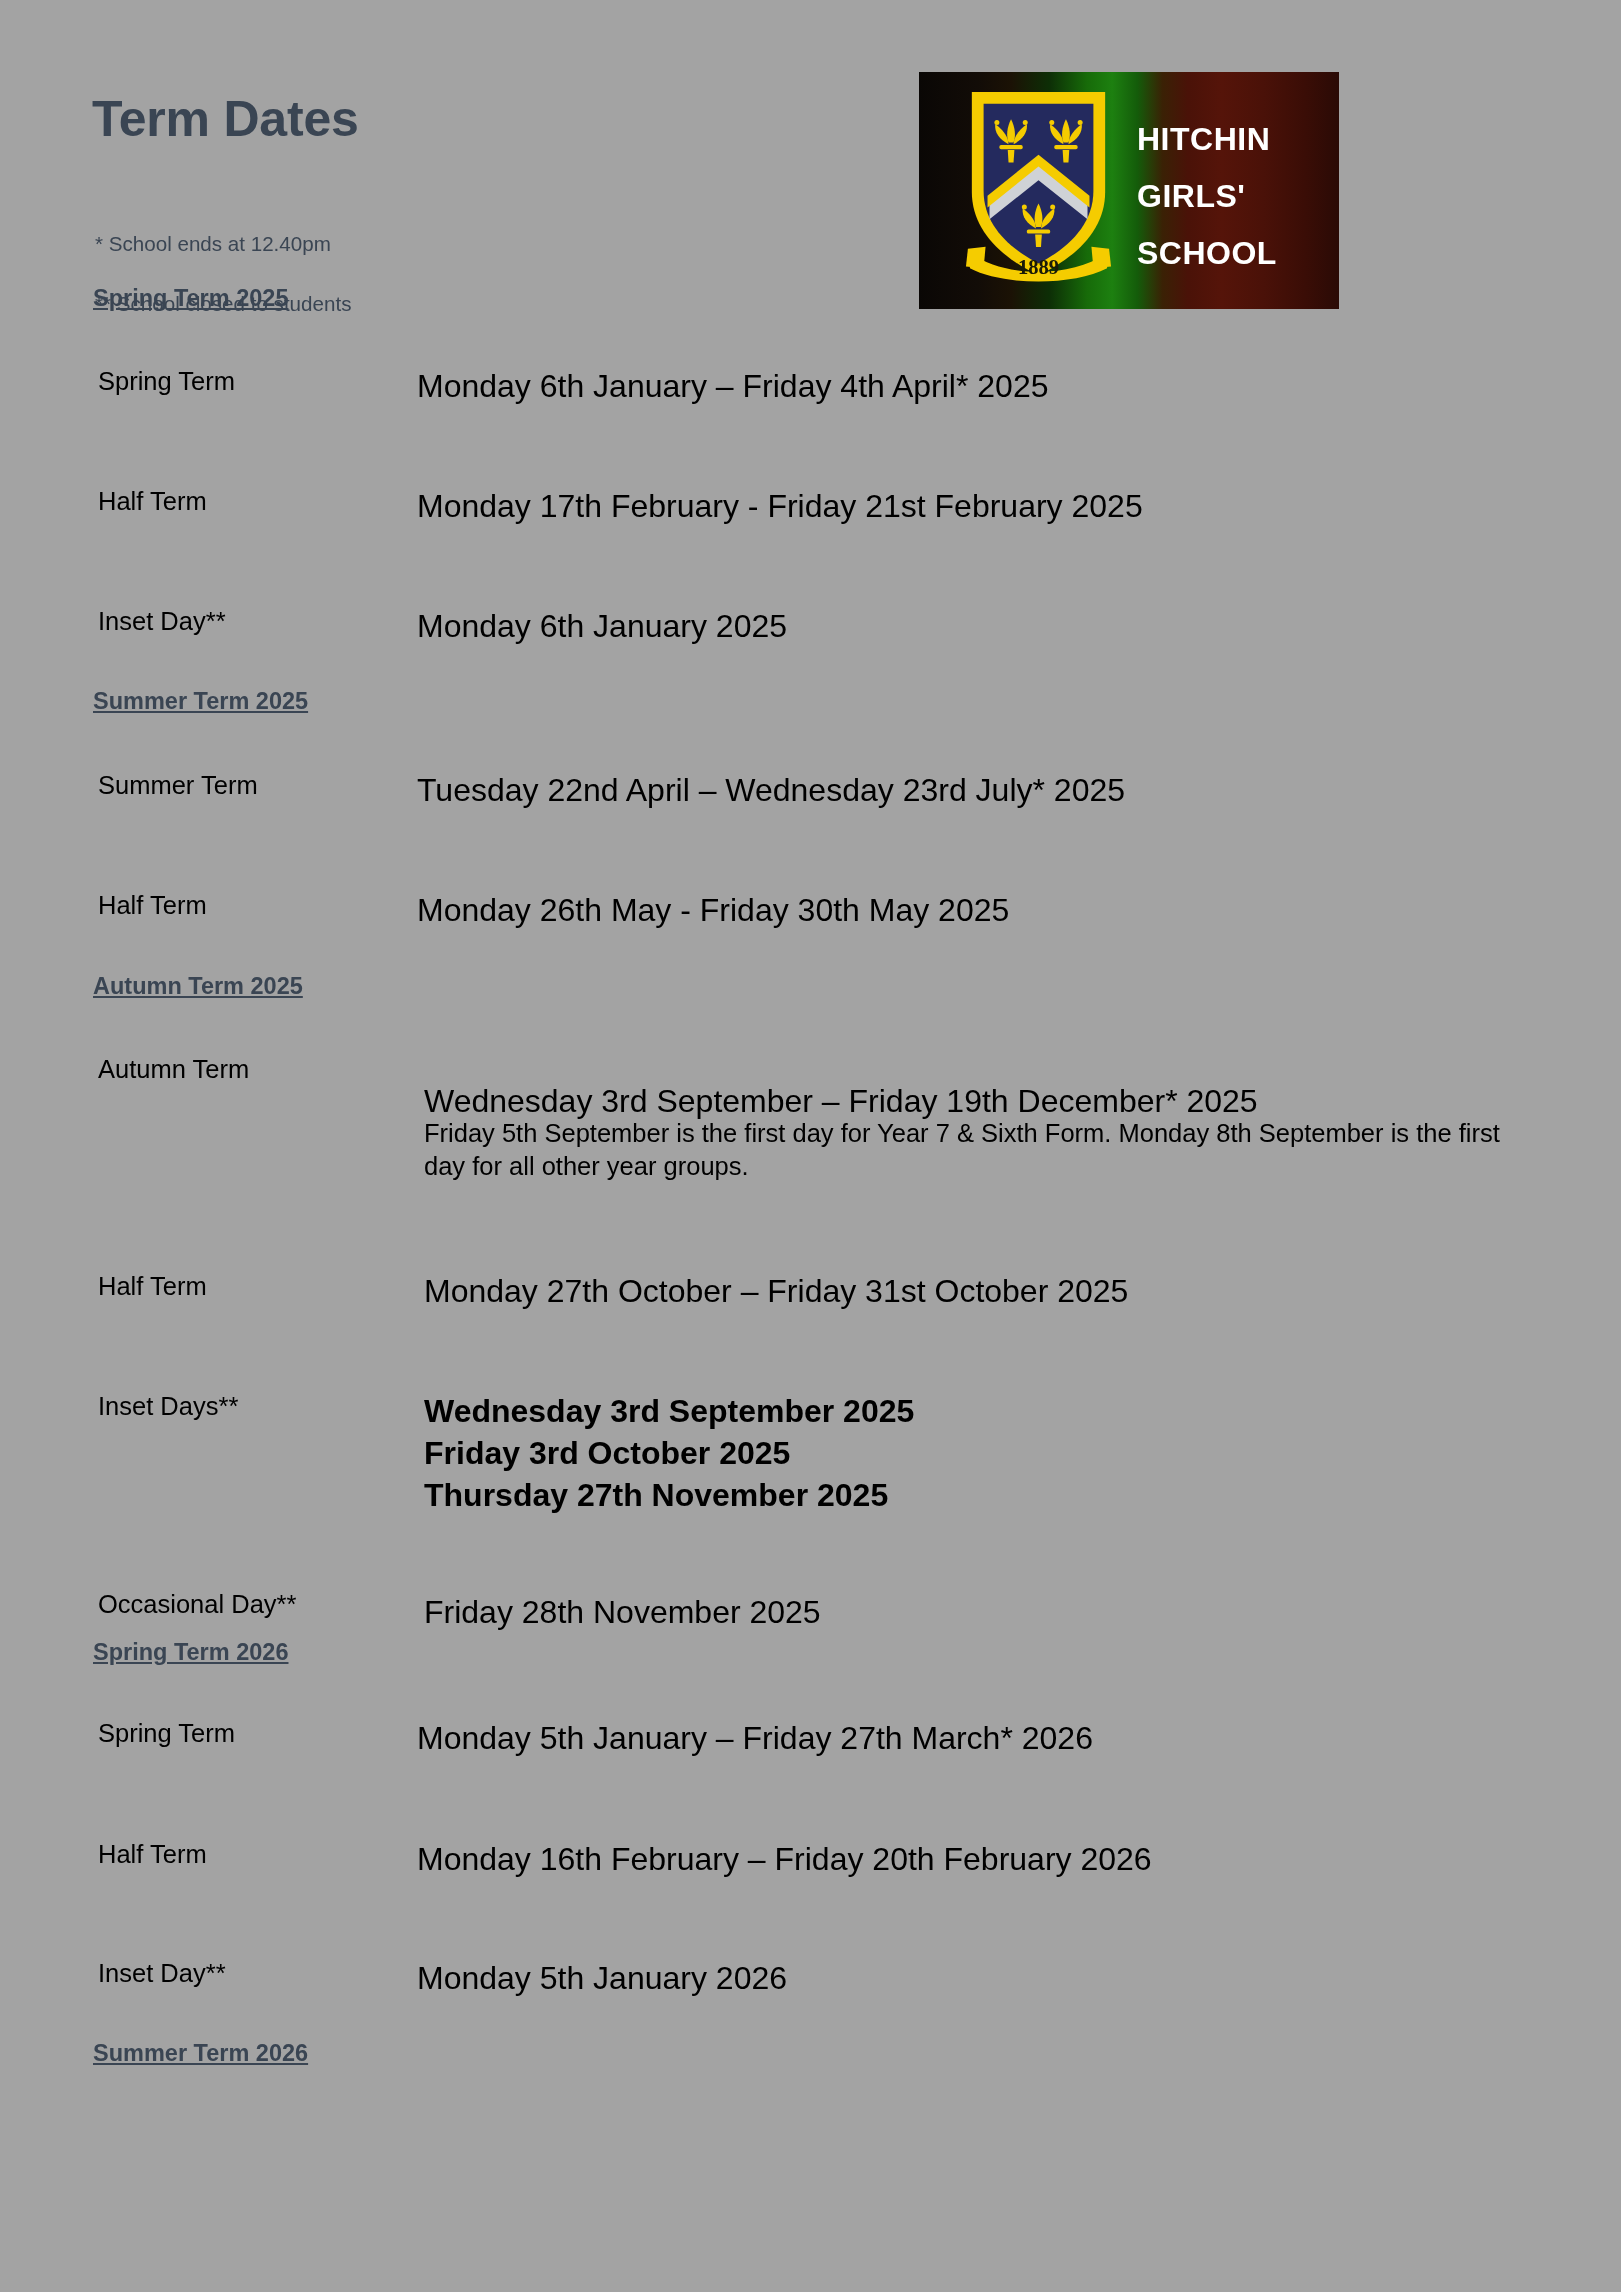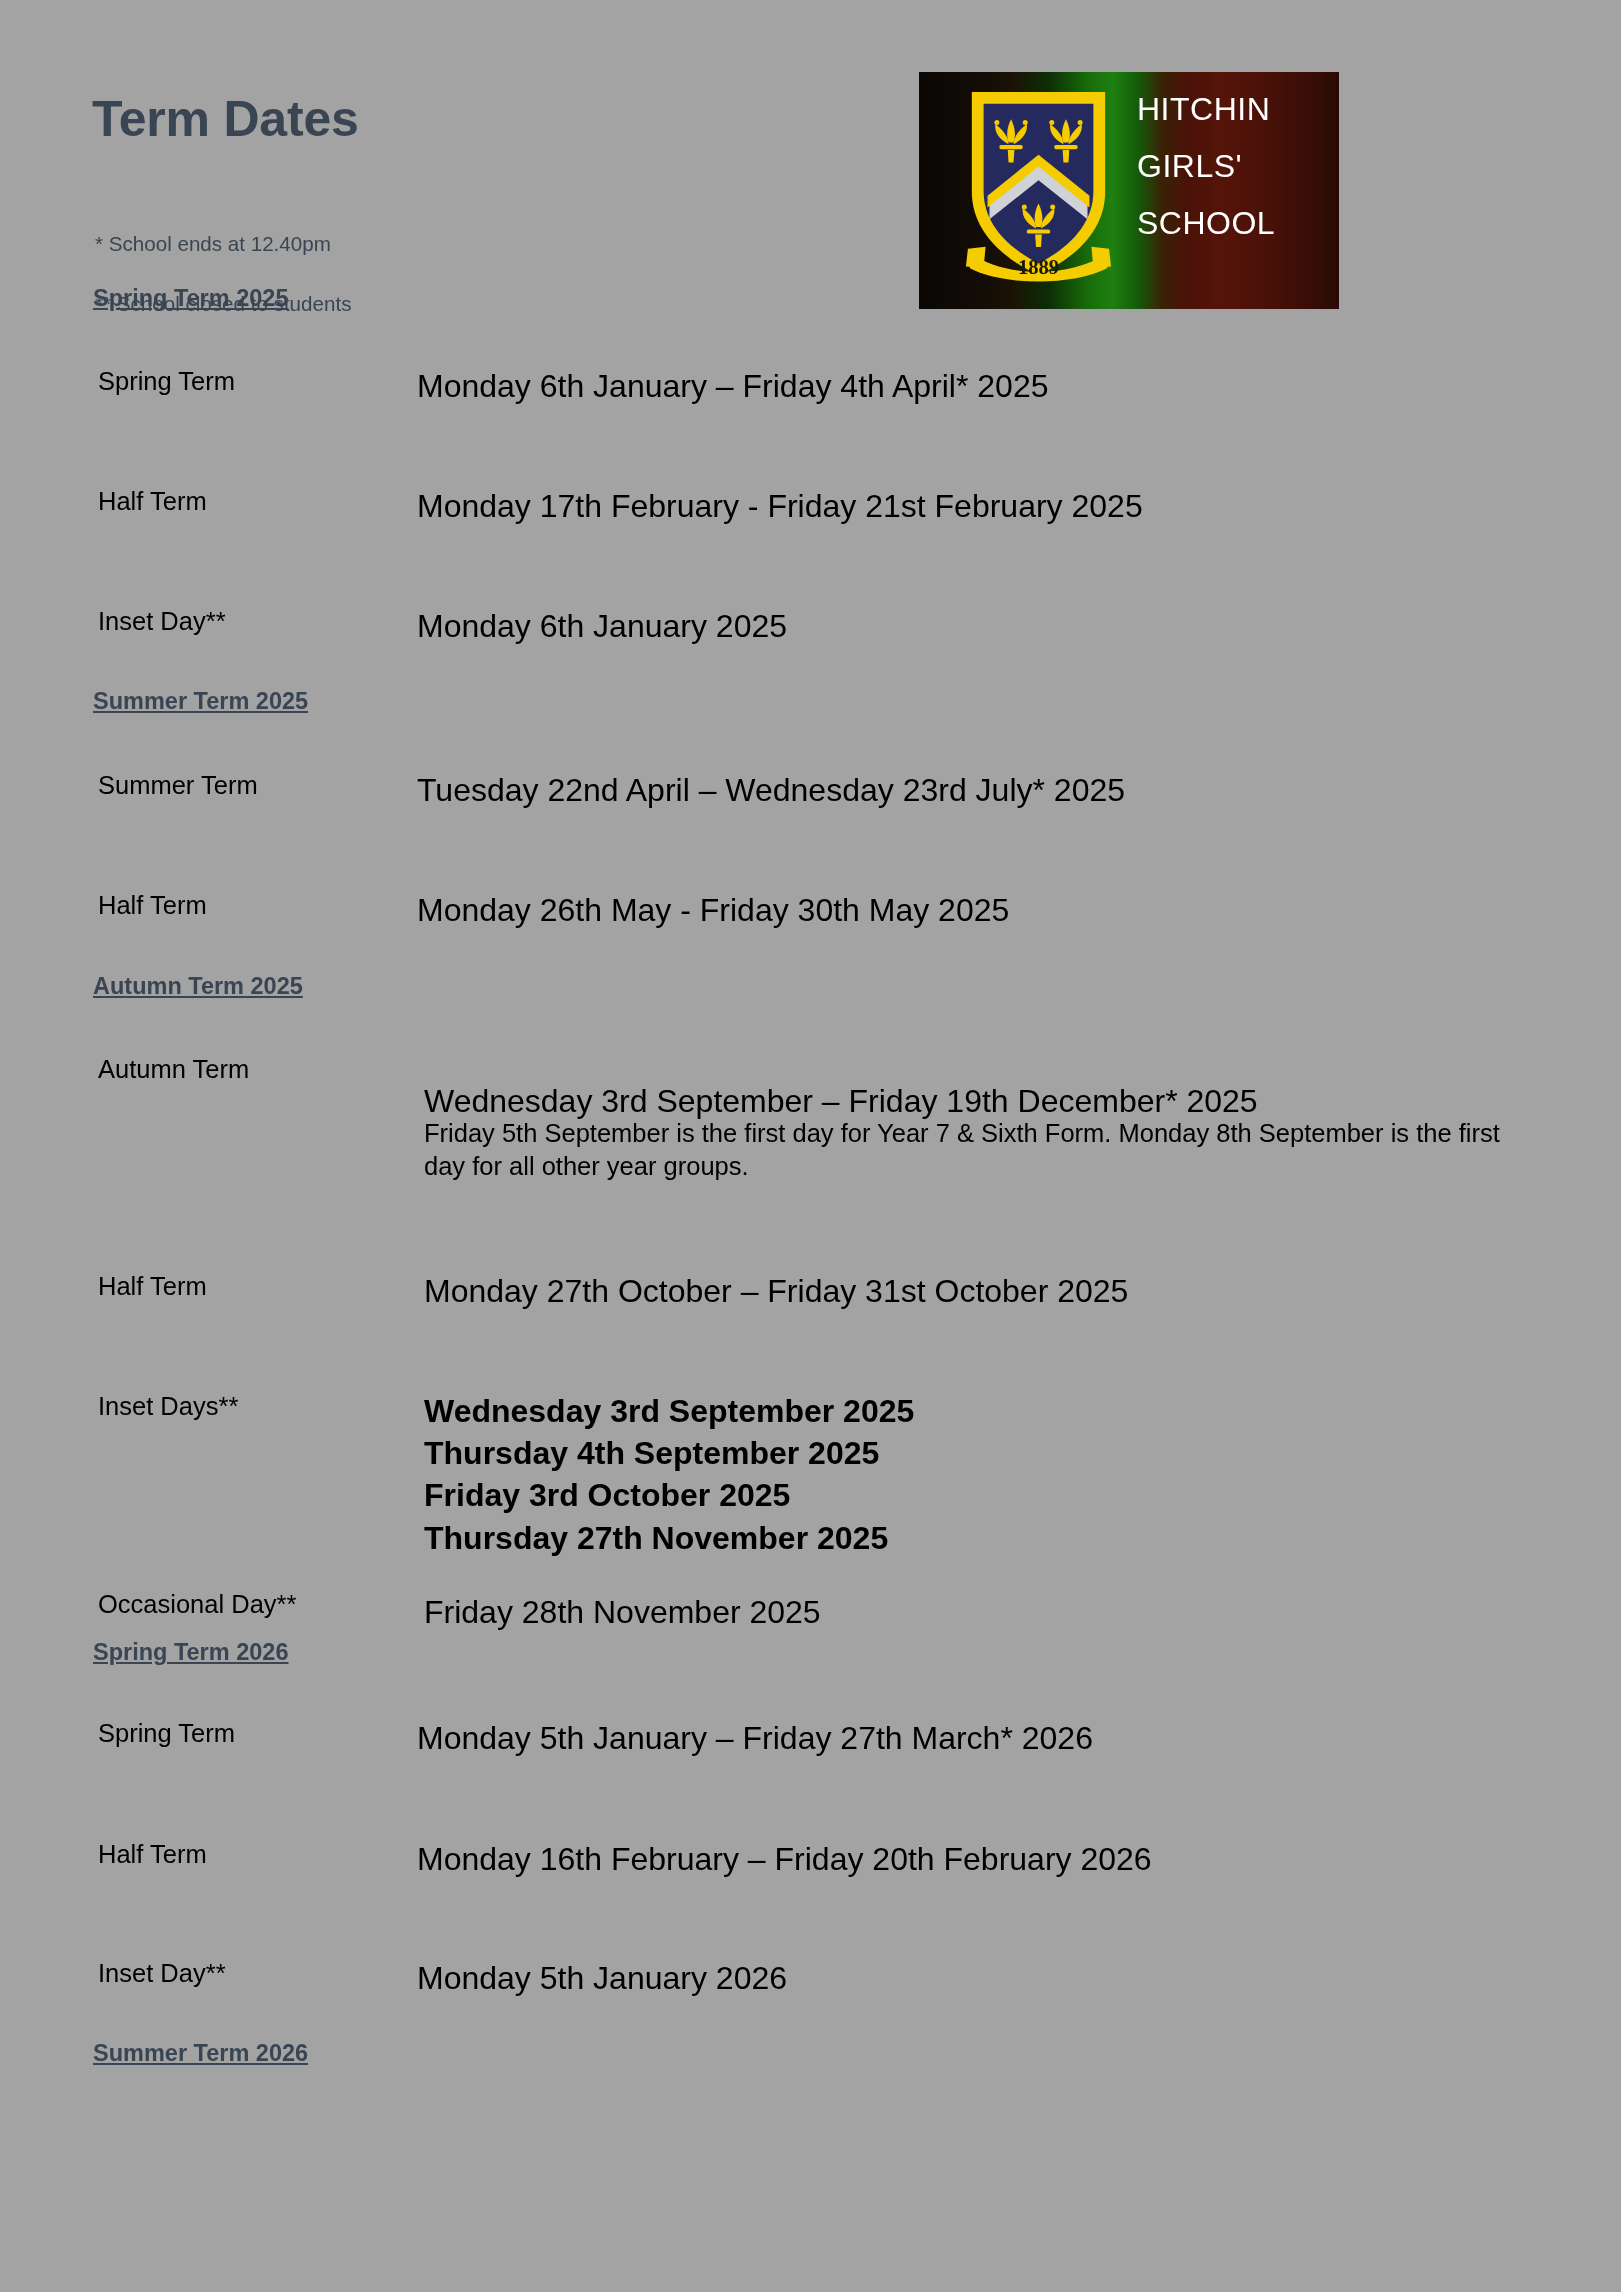--- a/index.html
+++ b/index.html
@@ -74,23 +74,23 @@
   .crest {
     position: absolute;
     left: 45px;
     top: 13.7px;
     width: 149px;
     height: 201px;
   }
   .logo-words {
     position: absolute;
     left: 218px;
-    top: 9px;
+    top: 39px;
     color: #ffffff;
-    font-weight: normal;
+    font-weight: bold;
     font-size: 32px;
     line-height: 1.78;
     letter-spacing: 0.5px;
   }
   .logo-words div { white-space: nowrap; }
 
   
   .section-heading {
     position: absolute;
     left: 93px;
@@ -236,21 +236,20 @@
 
   <div class="row">
     <div class="row-label" style="top:1270px">Half Term</div>
     <div class="row-value indent" style="top:1270px">Monday 27th October – Friday 31st October 2025</div>
   </div>
 
   <div class="row">
     <div class="row-label" style="top:1390px">Inset Days**</div>
     <div class="row-value indent multiline" style="top:1390px">
       <span class="ml">Wednesday 3rd September 2025</span>
-      <span class="ml">Thursday 4th September 2025</span>
       <span class="ml">Friday 3rd October 2025</span>
       <span class="ml">Thursday 27th November 2025</span>
     </div>
   </div>
 
   <div class="row">
     <div class="row-label" style="top:1588px">Occasional Day**</div>
     <div class="row-value indent" style="top:1591px">Friday 28th November 2025</div>
   </div>
 

